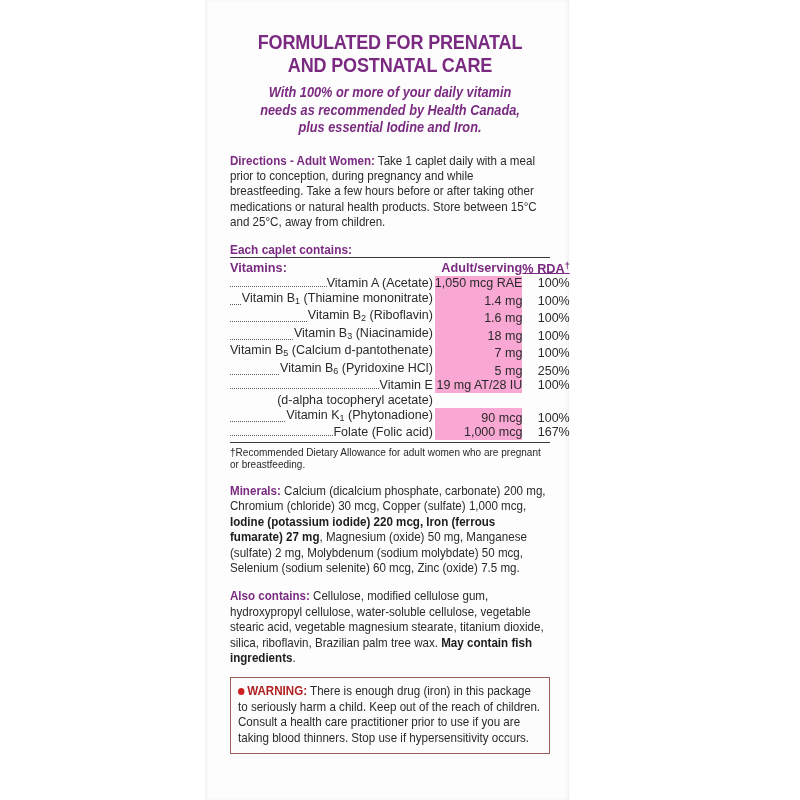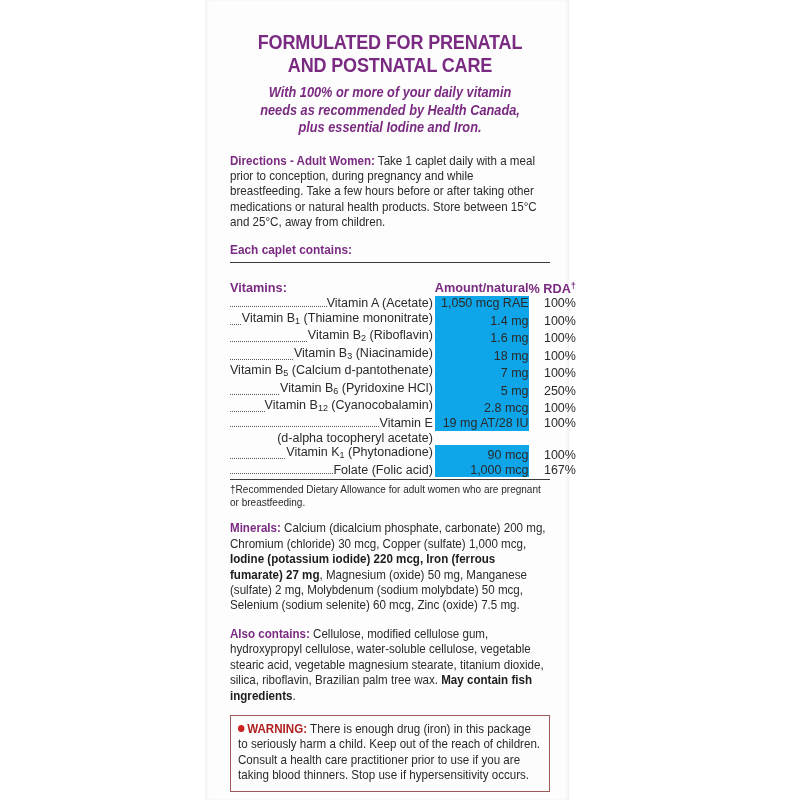--- a/index.html
+++ b/index.html
@@ -84,23 +84,22 @@
     color: #7a2a80;
     font-weight: bold;
     font-size: 12.9px;
     transform: scaleX(0.92);
     transform-origin: left top;
     width: 108.7%;
   }
 
   
   #nutrient-table-wrap {
-    margin-top: 5px;
     border-top: 1.6px solid #3a3a3a;
-    padding-top: 16px;
+    padding-top: 1px;
   }
   table.nutrients {
     width: 100%;
     border-collapse: collapse;
     font-size: 12.5px;
     line-height: 14.6px;
   }
   table.nutrients th,
   table.nutrients td {
     padding: 0;
@@ -108,21 +107,21 @@
     white-space: nowrap;
   }
   .th-row th {
     color: #7a2a80;
     font-weight: bold;
     padding-bottom: 1.5px;
     font-size: 12.7px;
   }
   .th-name { text-align: left; }
   .th-amt  { text-align: right; padding-right: 4px; }
-  .th-rda  { text-align: center; width: 46px; }
+  .th-rda  { text-align: center; width: 46px; text-decoration: underline; }
 
   .cell-name {
     position: relative;
     overflow: hidden;
     text-align: right;
   }
   .cell-name .nm {
     display: inline;
     background: #fdfdfd;
     padding-right: 2px;
@@ -135,21 +134,21 @@
     bottom: 3.5px;
     border-bottom: 1.3px dotted #5a5a5a;
     z-index: 1;
   }
   .cell-amt {
     text-align: right;
     padding-right: 4px;
     padding-left: 4px;
     position: relative;
     z-index: 3;
-    background: #0ea5e9;
+    background: #f9a8d4;
   }
   .cell-rda {
     text-align: right;
     width: 46px;
   }
   tr.cont-row td { padding-left: 13px; }
   sub { font-size: 0.72em; vertical-align: -0.22em; }
   sup { font-size: 0.72em; vertical-align: 0.42em; }
 
   #table-bottom-rule {
@@ -208,21 +207,21 @@
 
     <div id="directions-block" class="body-text"><span class="purple-lead">Directions - Adult Women:</span><span> Take 1 caplet daily with a meal prior to conception, during pregnancy and while breastfeeding. Take a few hours before or after taking other medications or natural health products. Store between 15°C and 25°C, away from children.</span></div>
 
     <div id="each-caplet-heading">Each caplet contains:</div>
 
     <div id="nutrient-table-wrap">
       <table class="nutrients">
         <thead>
           <tr class="th-row">
             <th class="th-name">Vitamins:</th>
-            <th class="th-amt">Amount/natural</th>
+            <th class="th-amt">Adult/serving</th>
             <th class="th-rda"><span>% RDA</span><sup>†</sup></th>
           </tr>
         </thead>
         <tbody id="nutrient-rows">
             <tr>
               <td class="cell-name"><span class="leader"></span><span class="nm">Vitamin A (Acetate)</span></td>
               <td class="cell-amt">1,050 mcg RAE</td>
               <td class="cell-rda">100%</td>
             </tr>
             <tr>
@@ -244,25 +243,20 @@
               <td class="cell-name"><span class="leader"></span><span class="nm">Vitamin B<sub>5</sub> (Calcium d-pantothenate)</span></td>
               <td class="cell-amt">7 mg</td>
               <td class="cell-rda">100%</td>
             </tr>
             <tr>
               <td class="cell-name"><span class="leader"></span><span class="nm">Vitamin B<sub>6</sub> (Pyridoxine HCl)</span></td>
               <td class="cell-amt">5 mg</td>
               <td class="cell-rda">250%</td>
             </tr>
             <tr>
-              <td class="cell-name"><span class="leader"></span><span class="nm">Vitamin B<sub>12</sub> (Cyanocobalamin)</span></td>
-              <td class="cell-amt">2.8 mcg</td>
-              <td class="cell-rda">100%</td>
-            </tr>
-            <tr>
               <td class="cell-name"><span class="leader"></span><span class="nm">Vitamin E</span></td>
               <td class="cell-amt">19 mg AT/28 IU</td>
               <td class="cell-rda">100%</td>
             </tr>
             <tr class="cont-row no-leader">
               <td class="cell-name"><span class="nm">(d-alpha tocopheryl acetate)</span></td>
               <td class="cell-amt" style="background: transparent;"></td>
               <td class="cell-rda"></td>
             </tr>
             <tr>

